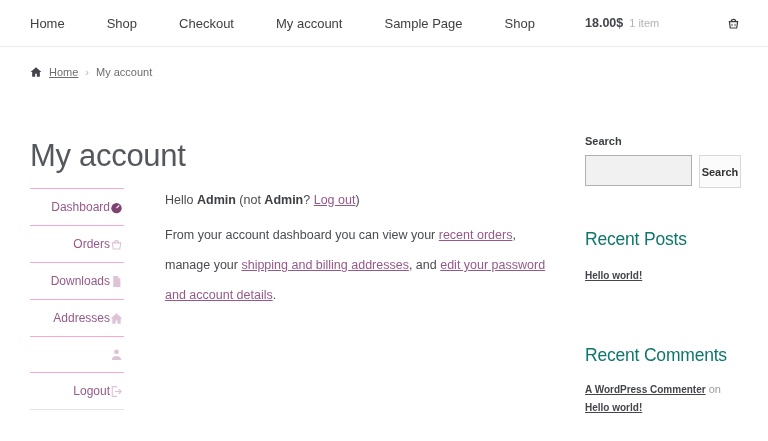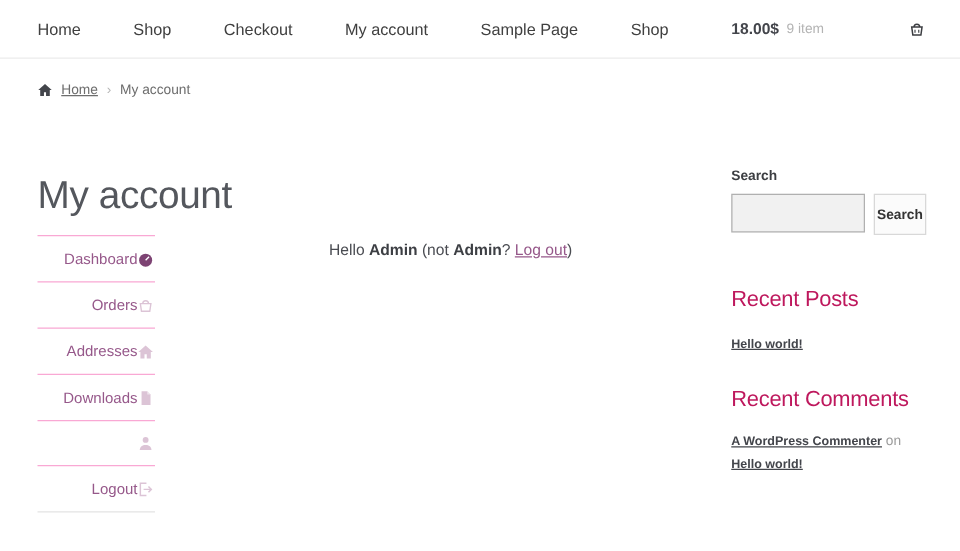--- a/index.html
+++ b/index.html
@@ -56,62 +56,62 @@
   }
   .account-nav .item:last-child { border-bottom:1px solid #e4e4e4; }
   .account-nav .item .lbl { font-size:12px; color:#96588a; }
   .account-nav .icon { width:13px; height:13px; color:#dcc4d6; flex:none; }
   .account-nav .icon svg { width:13px; height:13px; display:block; }
   .account-nav .item.active .icon { color:#7d4373; }
 
   
   .account-content { margin-left:41px; flex:1; padding-top:5px; }
   .account-content p { font-size:12.5px; color:#4a4c52; }
-  .greeting { margin-bottom:13px;text-align:center; }
+  .greeting { margin-bottom:13px; }
   .dash-para { line-height:2.4; }
   .account-content b { font-weight:700; color:#3d3f44; }
   .account-content a { color:#96588a; text-decoration:underline; }
 
   
   .search-label { font-size:11px; font-weight:700; color:#3c3e42; margin-bottom:8px; }
   .search-row { display:flex; align-items:stretch; gap:7px; }
   .search-input {
     width:107px; height:31px; background:#f1f1f1;
     border:1px solid #b0b0b0; border-radius:0; font-size:12px; padding:0 6px;
     font-family:"Liberation Sans", sans-serif;
   }
   .search-btn {
     width:42px; height:33px; background:#fbfbfb; border:1px solid #d8d8d8;
     font-size:11px; font-weight:700; color:#333; cursor:pointer;
     font-family:"Liberation Sans", sans-serif;
   }
-  .widget-title { font-size:17.5px; font-weight:300; color:#be185d; letter-spacing:-0.2px; }
+  .widget-title { font-size:17.5px; font-weight:300; color:#0f766e; letter-spacing:-0.2px; }
   .w-posts .widget-title { margin:41px 0 15px; }
-  .w-comments .widget-title { margin:25px 0 14px; }
+  .w-comments .widget-title { margin:61px 0 14px; }
   .widget-link {
     font-size:10px; font-weight:700; color:#43454b; text-decoration:underline; line-height:1.6;
   }
   .comment-line { font-size:11px; line-height:1.65; }
   .comment-line .on { color:#9b9b9b; font-weight:400;text-align:right; }
 </style>
 </head>
 <body>
 
 <header class="topbar">
   <nav class="topnav">
     <a>Home</a>
     <a>Shop</a>
     <a>Checkout</a>
     <a>My account</a>
     <a>Sample Page</a>
     <a>Shop</a>
   </nav>
   <div class="cart-summary">
     <span class="cart-total">18.00$</span>
-    <span class="cart-count">9 item</span>
+    <span class="cart-count">1 item</span>
     <span class="cart-icon">
       <svg viewBox="0 0 20 20" fill="none" stroke="currentColor" stroke-width="1.6">
         <path d="M4.5 7.5h11l-1.2 8.5H5.7z"></path>
         <path d="M7 7.5a3 3 0 0 1 6 0"></path>
         <path d="M8 10.5v3M12 10.5v3" stroke-width="1.2"></path>
       </svg>
     </span>
   </div>
 </header>
 
@@ -145,33 +145,33 @@
         <a class="item">
           <span class="lbl">Orders</span>
           <span class="icon">
             <svg viewBox="0 0 20 20" fill="none" stroke="currentColor" stroke-width="1.7">
               <path d="M3.5 7.5h13l-1.4 9.5H4.9z"></path>
                 <path d="M6.5 7.5a3.5 3.5 0 0 1 7 0"></path>
             </svg>
           </span>
         </a>
         <a class="item">
-          <span class="lbl">Addresses</span>
-          <span class="icon">
-            <svg viewBox="0 0 20 20" fill="currentColor">
-                <path d="M10 2 1 10h2.6v8h5v-5h2.8v5h5v-8H19z"></path>
-              </svg>
-          </span>
-        </a>
-        <a class="item">
           <span class="lbl">Downloads</span>
           <span class="icon">
             <svg viewBox="0 0 20 20" fill="currentColor">
                 <path d="M5 1.5h7l4 4v13H5z"></path>
                 <path d="M12 1.5v4h4" fill="#fff" opacity=".55"></path>
+              </svg>
+          </span>
+        </a>
+        <a class="item">
+          <span class="lbl">Addresses</span>
+          <span class="icon">
+            <svg viewBox="0 0 20 20" fill="currentColor">
+                <path d="M10 2 1 10h2.6v8h5v-5h2.8v5h5v-8H19z"></path>
               </svg>
           </span>
         </a>
         <a class="item">
           <span class="icon">
             <svg viewBox="0 0 20 20" fill="currentColor">
                 <circle cx="10" cy="6" r="3.6"></circle>
                 <path d="M2.8 18.5c0-4 3.2-6.2 7.2-6.2s7.2 2.2 7.2 6.2z"></path>
               </svg>
           </span>
@@ -183,20 +183,21 @@
               <path d="M11 2.5H3.5v15H11"></path>
                 <path d="M13.5 6.5 17 10l-3.5 3.5"></path>
                 <path d="M17 10H7.5"></path>
             </svg>
           </span>
         </a>
       </nav>
 
       <div class="account-content">
         <p class="greeting"><span>Hello </span><b>Admin</b><span> (not </span><b>Admin</b><span>? </span><a>Log out</a><span>)</span></p>
+        <p class="dash-para"><span>From your account dashboard you can view your </span><a>recent orders</a><span>, manage your </span><a>shipping and billing addresses</a><span>, and </span><a>edit your password and account details</a><span>.</span></p>
       </div>
     </div>
   </div>
 
   <aside class="widget-area">
 
     <div class="w-search">
       <div class="search-label">Search</div>
       <div class="search-row">
         <input class="search-input" type="text" value="" style="">

